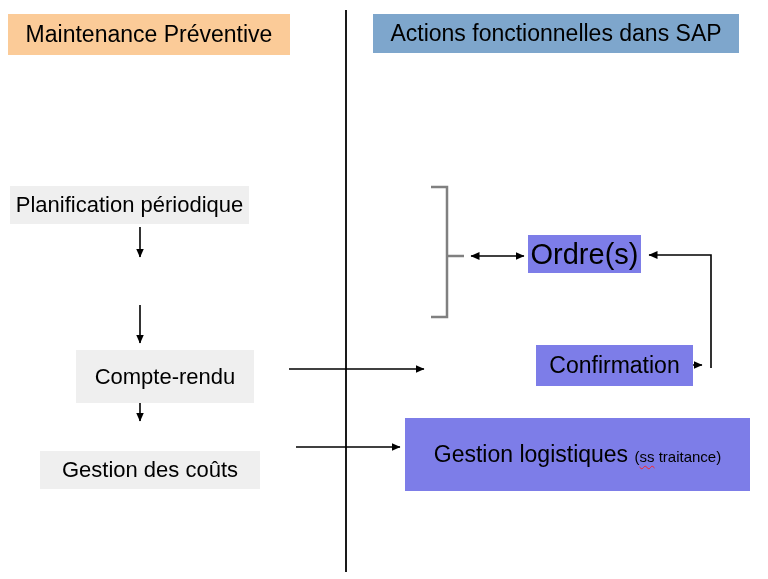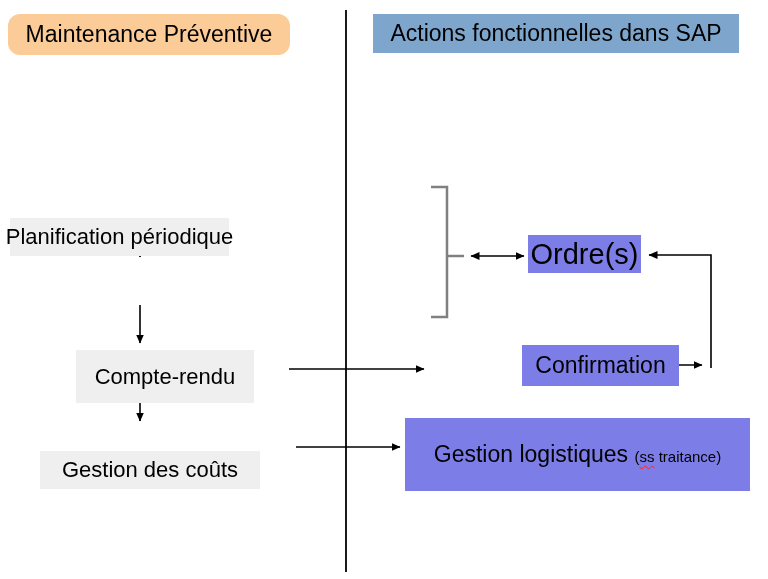--- a/index.html
+++ b/index.html
@@ -10,41 +10,40 @@
   }
   .canvas { position: absolute; inset: 0; width: 768px; height: 579px; }
   .box {
     position: absolute; display: flex; align-items: center; justify-content: center;
     text-align: center; white-space: nowrap;
   }
   .header-left {
     left: 8px; top: 14px; width: 282px; height: 41px;
     background: var(--header-left-bg, #fbcb98);
     font-size: 23px;
-    border-radius: 12px;
   }
   .header-right {
     left: 373px; top: 14px; width: 366px; height: 39px;
     background: var(--header-right-bg, #7ea6cc);
     font-size: 23px;
   }
   .step {
     background: var(--step-bg, #efefef);
     font-size: 22px;
   }
-  .step-1 { left: 10px;  top: 186px; width: 219px; height: 38px; margin-top: 32px; }
+  .step-1 { left: 10px;  top: 186px; width: 239px; height: 38px; }
   .step-2 { left: 65px;  top: 264px; width: 162px; height: 38px; }
   .step-3 { left: 76px;  top: 350px; width: 178px; height: 53px; }
   .step-4 { left: 40px;  top: 451px; width: 220px; height: 38px; }
   .sapbox {
     background: var(--sap-box-bg, #7d7de8);
     font-size: 29px;
   }
   .ordre        { left: 528px; top: 235px; width: 113px; height: 38px; }
-  .confirmation { left: 522px; top: 345px; width: 157px; height: 41px; font-size: 23px; }
+  .confirmation { left: 536px; top: 345px; width: 157px; height: 41px; font-size: 23px; }
   .factures {
     left: 405px; top: 418px; width: 345px; height: 73px;
     flex-direction: column; line-height: 1.25; font-size: 23px;
   }
   .factures .line1 small {
     font-size: 15px; font-weight: normal; text-align: right;
   }
   .squiggle {
     text-decoration: underline wavy var(--squiggle, #ff2020);
     text-decoration-thickness: 1px;

